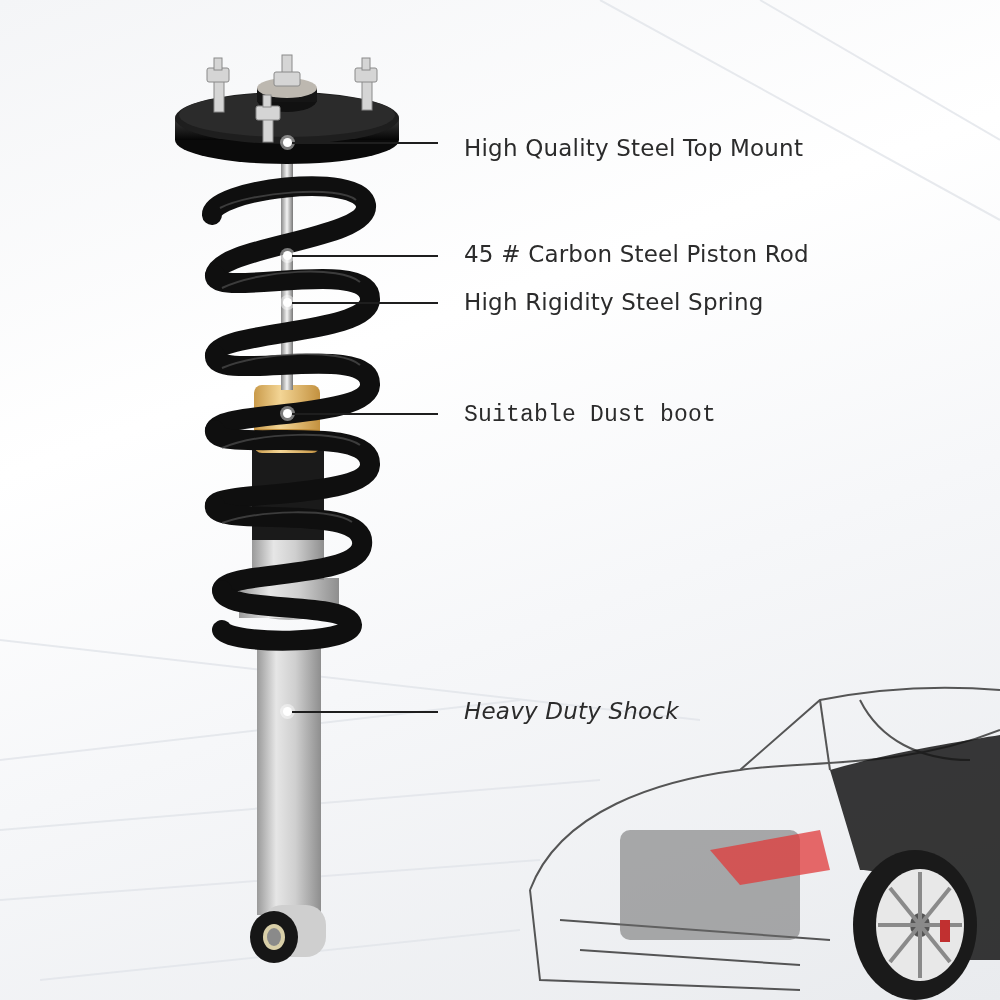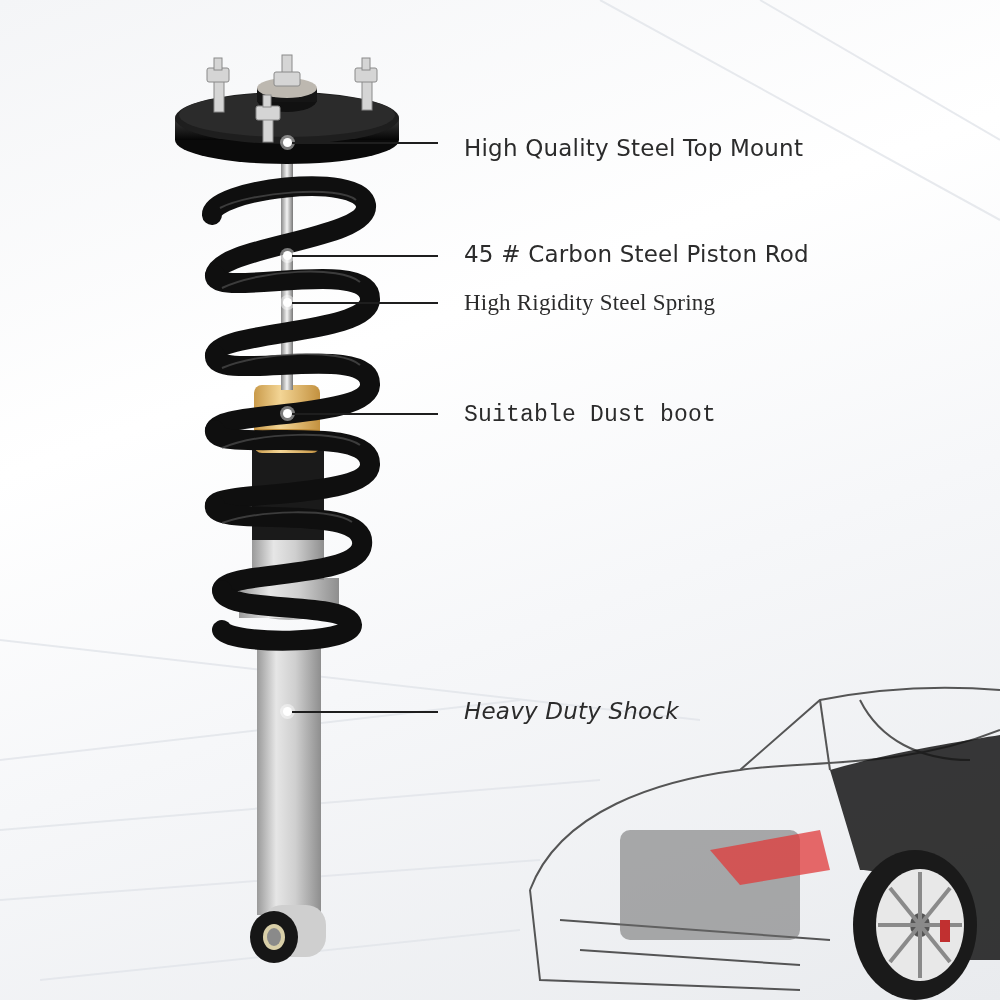--- a/index.html
+++ b/index.html
@@ -164,21 +164,21 @@
 
 <div>
   <div class="callout-dot" style="left:283px;top:251px;"></div>
   <div class="callout-line" style="left:292px;top:255px;width:146px;"></div>
   <div class="callout-label" style="top:243px;">45 # Carbon Steel Piston Rod</div>
 </div>
 
 <div>
   <div class="callout-dot" style="left:283px;top:298px;"></div>
   <div class="callout-line" style="left:292px;top:302px;width:146px;"></div>
-  <div class="callout-label" style="top:291px;font-family:Liberation Serif, serif;">High Rigidity Steel Spring</div>
+  <div class="callout-label" style="top:291px;">High Rigidity Steel Spring</div>
 </div>
 
 <div>
   <div class="callout-dot" style="left:283px;top:409px;"></div>
   <div class="callout-line" style="left:292px;top:413px;width:146px;"></div>
   <div class="callout-label" style="top:404px;font-family:Liberation Mono, monospace;">Suitable Dust boot</div>
 </div>
 
 <div>
   <div class="callout-dot" style="left:283px;top:707px;"></div>

